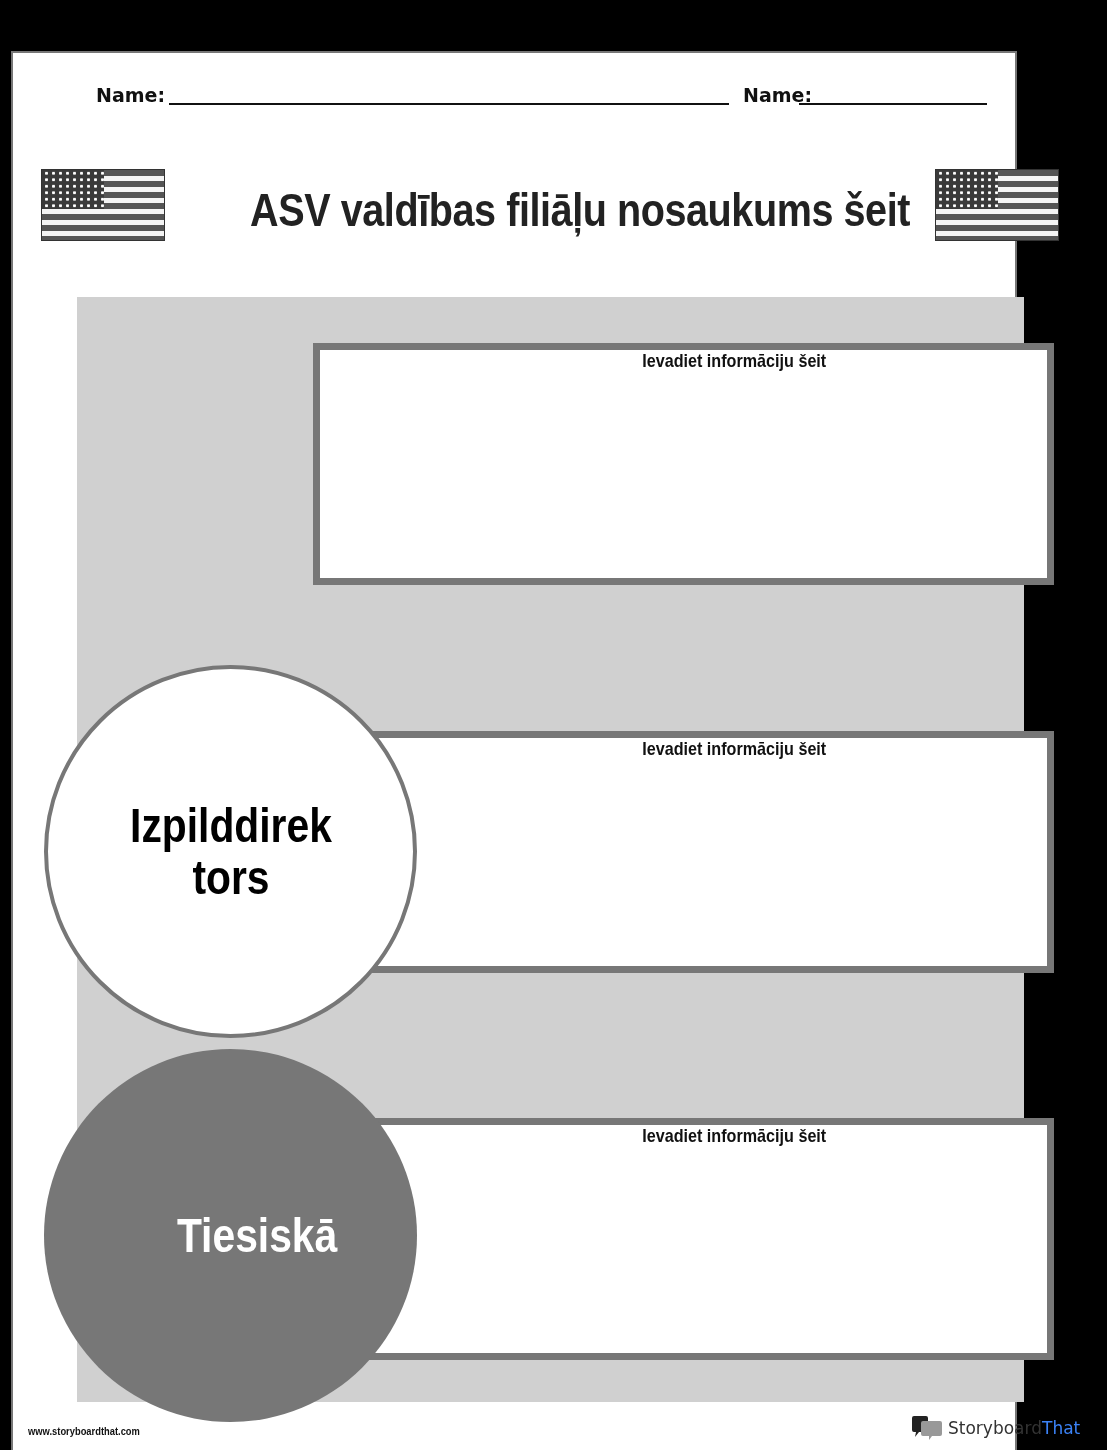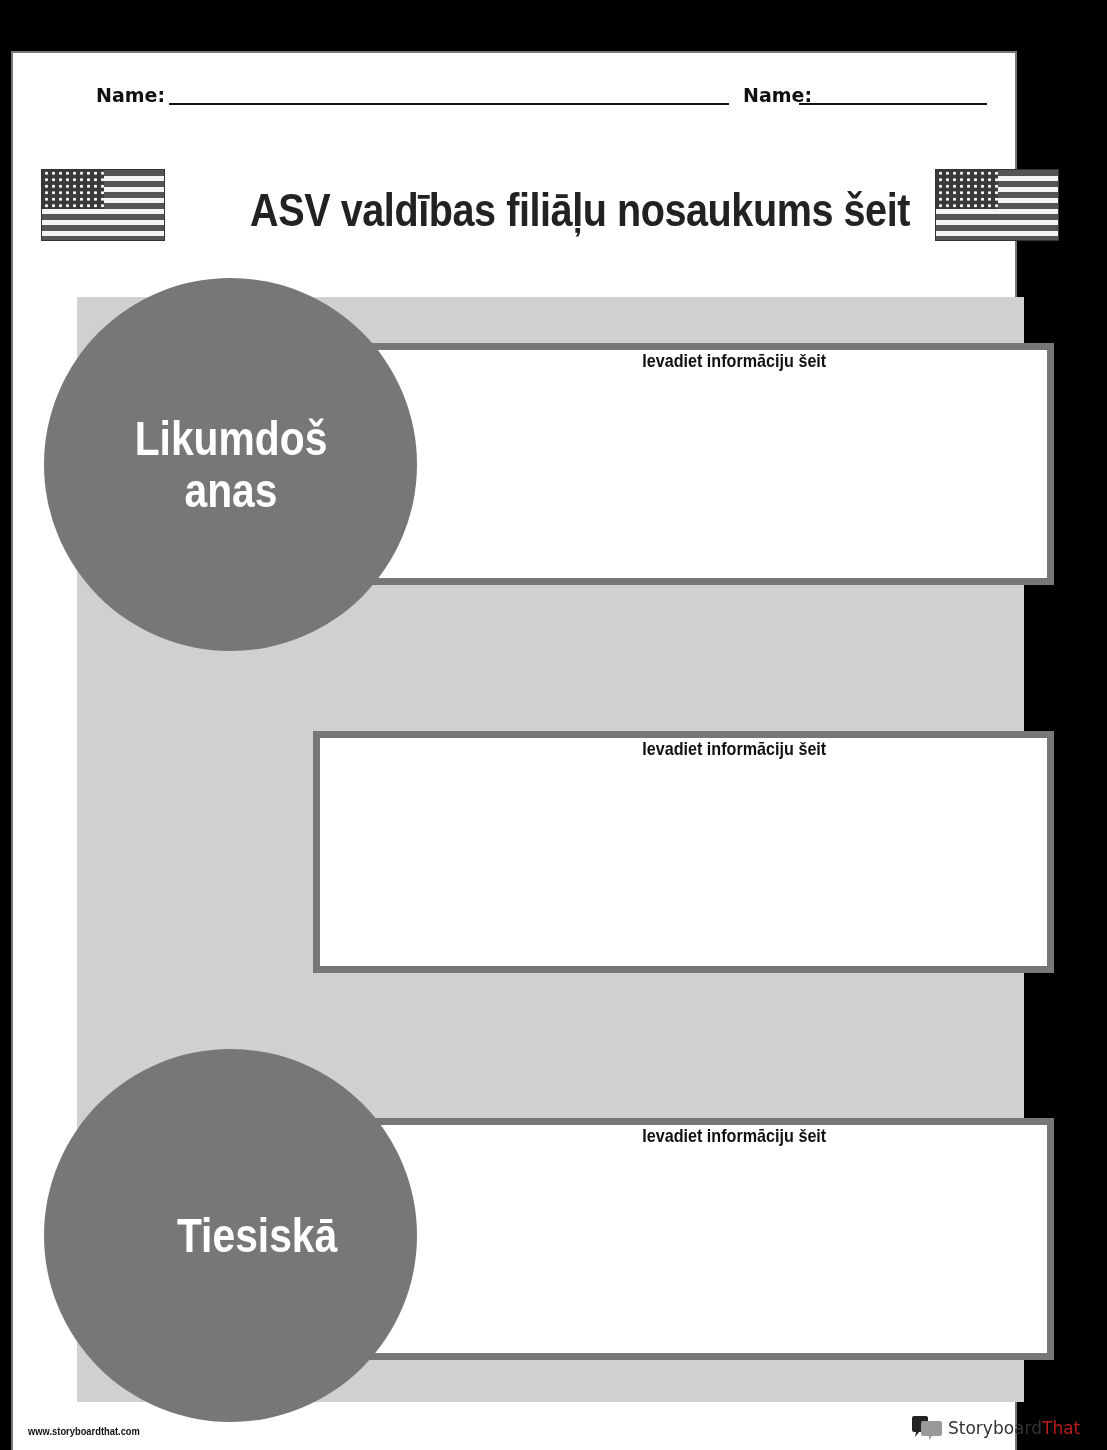--- a/index.html
+++ b/index.html
@@ -43,21 +43,21 @@
   }
   .circle.filled { background: #777; color: #fff; }
   .circle.outline { background: #fff; border: 4px solid #777; color: #000; }
   .circle-text {
     font-family: "Liberation Sans", sans-serif; font-weight: bold; font-size: 48px; line-height: 52px;
     width: 250px; word-break: break-all; transform: scaleX(0.85);
   }
   .footer-url { position: absolute; left: 15px; top: 1372px; font-size: 11px; font-weight: bold; color: #111; transform: scaleX(0.85); transform-origin: left; }
   .logo { position: absolute; left: 897px; top: 1362px; display: flex; align-items: center; }
   .logo-text { font-family: "DejaVu Sans", sans-serif; font-size: 17px; color: #333; margin-left: 4px; }
-  .logo-text .light { color: #b91c1c; }
+  .logo-text .light { color: #3b82f6; }
 </style>
 </head>
 <body>
 
 <div class="page">
 
   <span class="abs hdr-label" style="left:83px; top:31px;">Name:</span>
   <div class="line" style="left:156px; top:50px; width:560px;"></div>
   <span class="abs hdr-label" style="left:730px; top:31px;">Name:</span>
   <div class="line" style="left:786px; top:50px; width:188px;"></div>
@@ -68,26 +68,26 @@
   <div class="title">ASV valdības filiāļu nosaukums šeit</div>
   <div class="flag" style="left:922px; top:116px;">
       <div class="canton"></div>
     </div>
 
   <div class="panel"></div>
 
   <div class="box" style="top:290px;">
     <span class="box-text">Ievadiet informāciju šeit</span>
   </div>
-  <div class="circle filled" style="top:225px;">
-    <span class="circle-text">Likumdošanas</span>
-  </div>
 
   <div class="box" style="top:678px;">
     <span class="box-text">Ievadiet informāciju šeit</span>
+  </div>
+  <div class="circle outline" style="top:612px;">
+    <span class="circle-text">Izpilddirektors</span>
   </div>
 
   <div class="box" style="top:1065px;">
     <span class="box-text">Ievadiet informāciju šeit</span>
   </div>
   <div class="circle filled" style="top:996px;text-align:right;">
     <span class="circle-text">Tiesiskā</span>
   </div>
 
   <span class="footer-url">www.storyboardthat.com</span>

